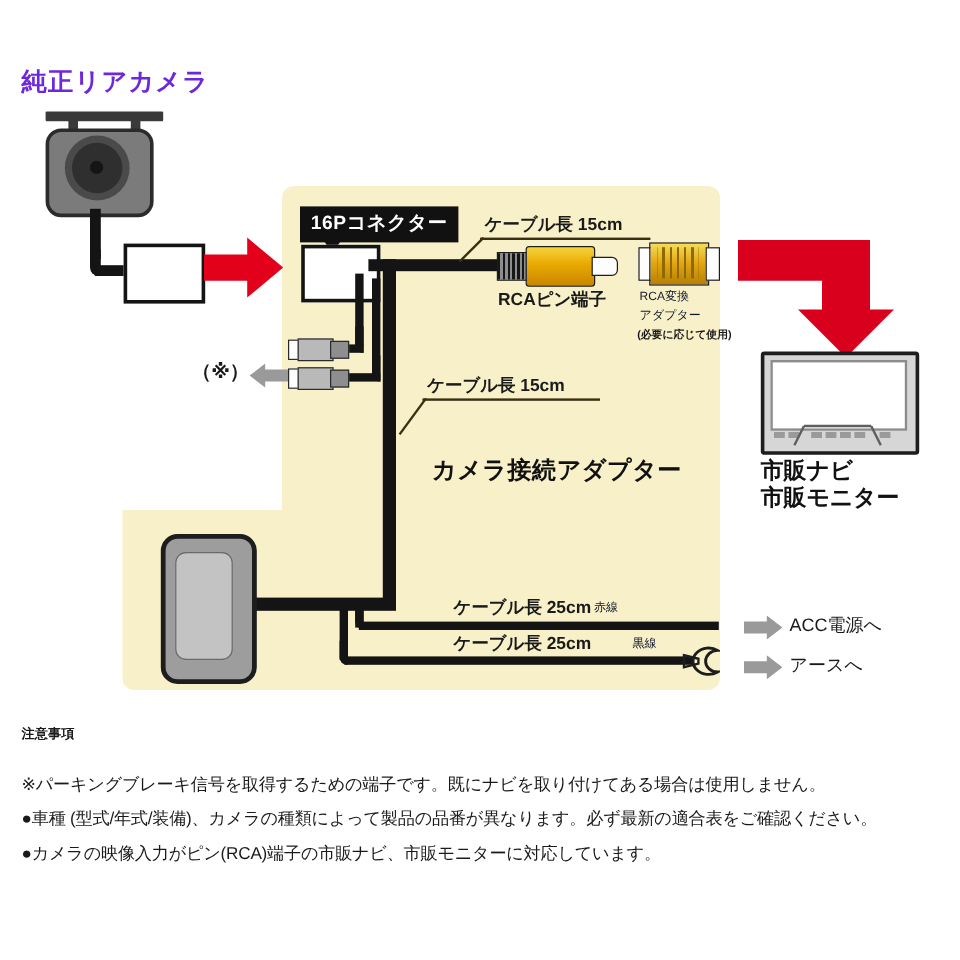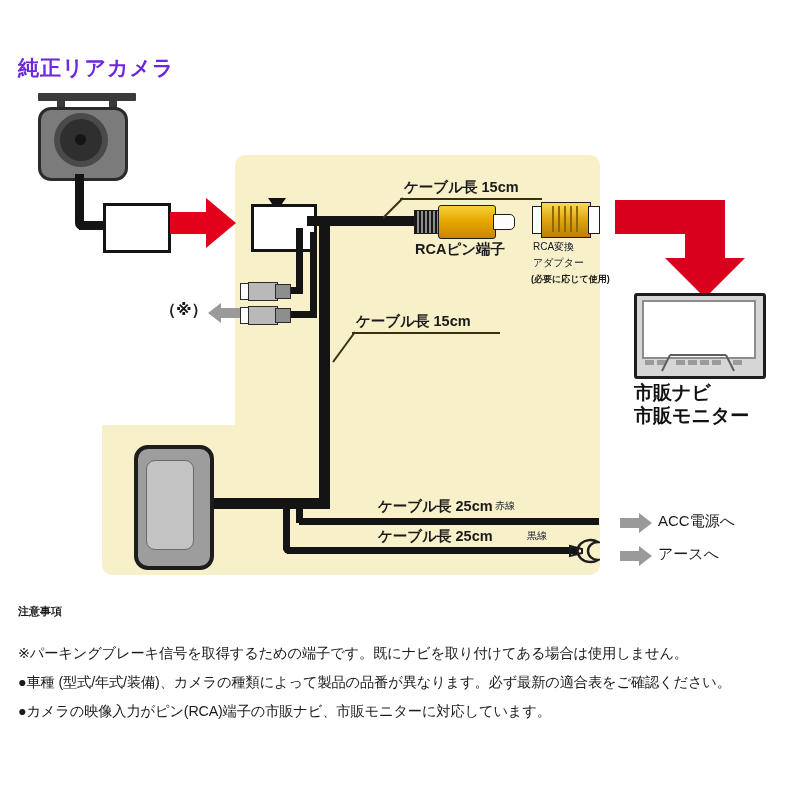--- a/index.html
+++ b/index.html
@@ -117,20 +117,21 @@
   <div class="abs wire" style="left:75px;top:174px;width:9px;height:42px;"></div>
   <div class="abs wire" style="left:75px;top:208px;width:9px;height:22px;border-bottom-left-radius:7px;"></div>
   <div class="abs wire" style="left:79px;top:221px;width:33px;height:9px;"></div>
 
   <div class="abs white-box" style="left:103px;top:203px;width:62px;height:44px;"></div>
 
   <svg class="abs" style="left:170px;top:196px;" width="68" height="54" viewBox="0 0 68 54">
     <polygon points="0,16 36,16 36,2 66,27 36,52 36,38 0,38" fill="#e3001b"></polygon>
   </svg>
 
+  <div class="abs blk-label" style="left:250px;top:172px;">16Pコネクター</div>
   <div class="abs blk-tail" style="left:268px;top:198px;"></div>
 
   <div class="abs white-box" style="left:251px;top:204px;width:60px;height:42px;"></div>
 
   <div class="abs wire" style="left:307px;top:216px;width:110px;height:10px;"></div>
 
   <div class="abs wire" style="left:319px;top:216px;width:11px;height:292px;"></div>
   <div class="abs wire" style="left:205px;top:498px;width:125px;height:11px;"></div>
 
   <div class="abs wire" style="left:296px;top:228px;width:7px;height:60px;"></div>
@@ -178,20 +179,21 @@
   <svg class="abs" style="left:615px;top:196px;" width="130" height="104" viewBox="0 0 130 104">
     <polygon points="0,4 110,4 110,62 130,62 90,102 50,62 70,62 70,38 0,38" fill="#d8001d"></polygon>
   </svg>
 
   <div class="abs cap" style="left:356px;top:312px;">ケーブル長 15cm</div>
   <div class="abs leader" style="left:352px;top:332px;width:148px;height:2px;"></div>
   <svg class="abs" style="left:332px;top:331px;" width="24" height="32" viewBox="0 0 24 32">
     <line x1="23" y1="1" x2="1" y2="31" stroke="#3a2f12" stroke-width="2"></line>
   </svg>
 
+  <div class="abs big-cap" style="left:360px;top:378px;">カメラ接続アダプター</div>
 
   <div class="abs mod-out" style="left:134px;top:445px;width:72px;height:117px;"></div>
   <div class="abs mod-in" style="left:146px;top:460px;width:46px;height:88px;"></div>
 
   <div class="abs wire" style="left:296px;top:505px;width:7px;height:18px;"></div>
   <div class="abs wire" style="left:296px;top:508px;width:7px;height:16px;border-bottom-left-radius:6px;"></div>
   <div class="abs wire" style="left:299px;top:518px;width:300px;height:7px;"></div>
 
   <div class="abs cap" style="left:378px;top:497px;">ケーブル長 25cm</div>
   <div class="abs cap-sm" style="left:495px;top:499px;">赤線</div>

